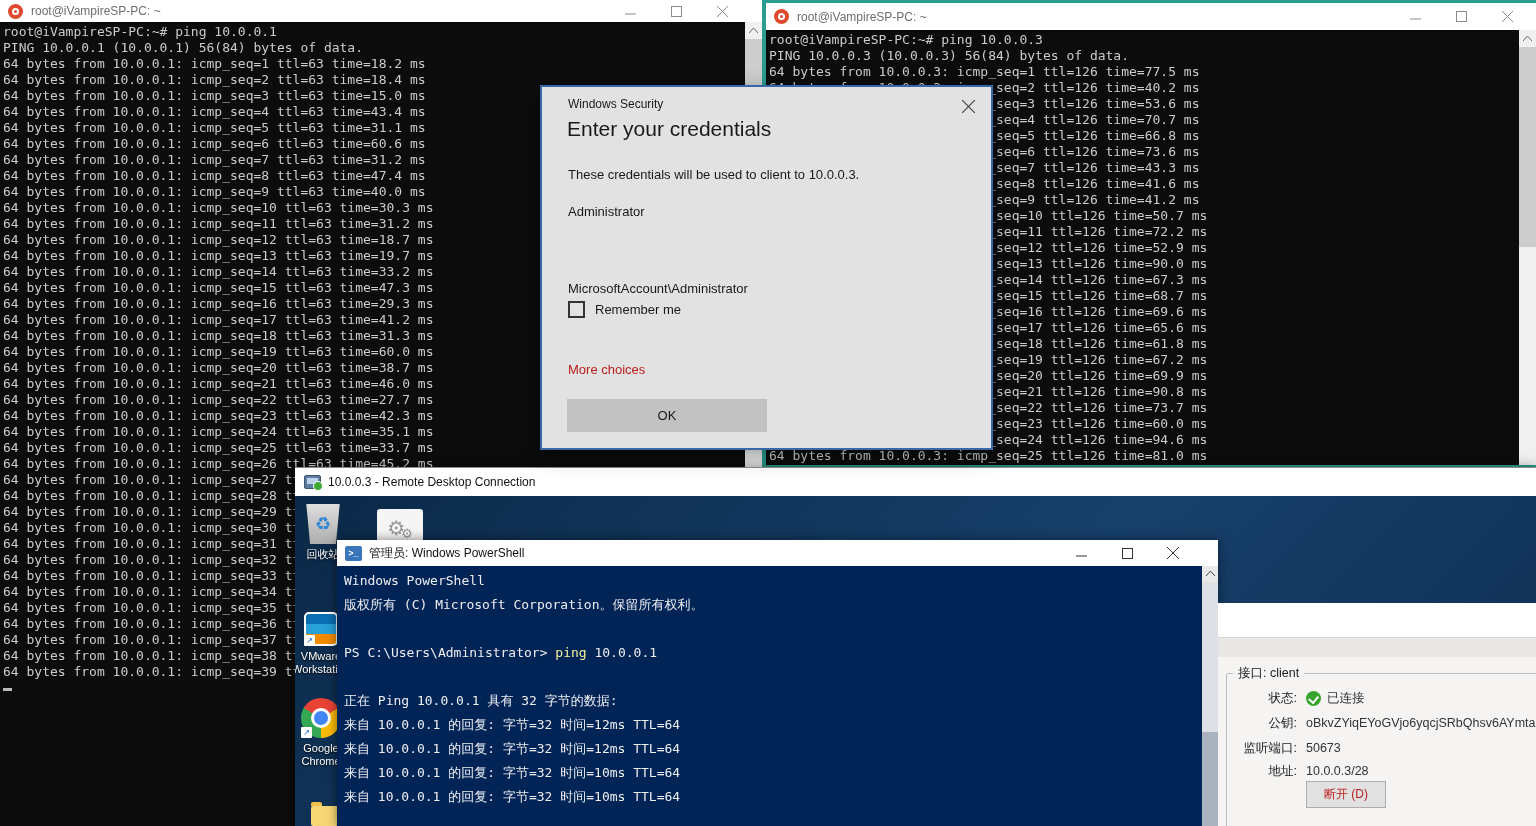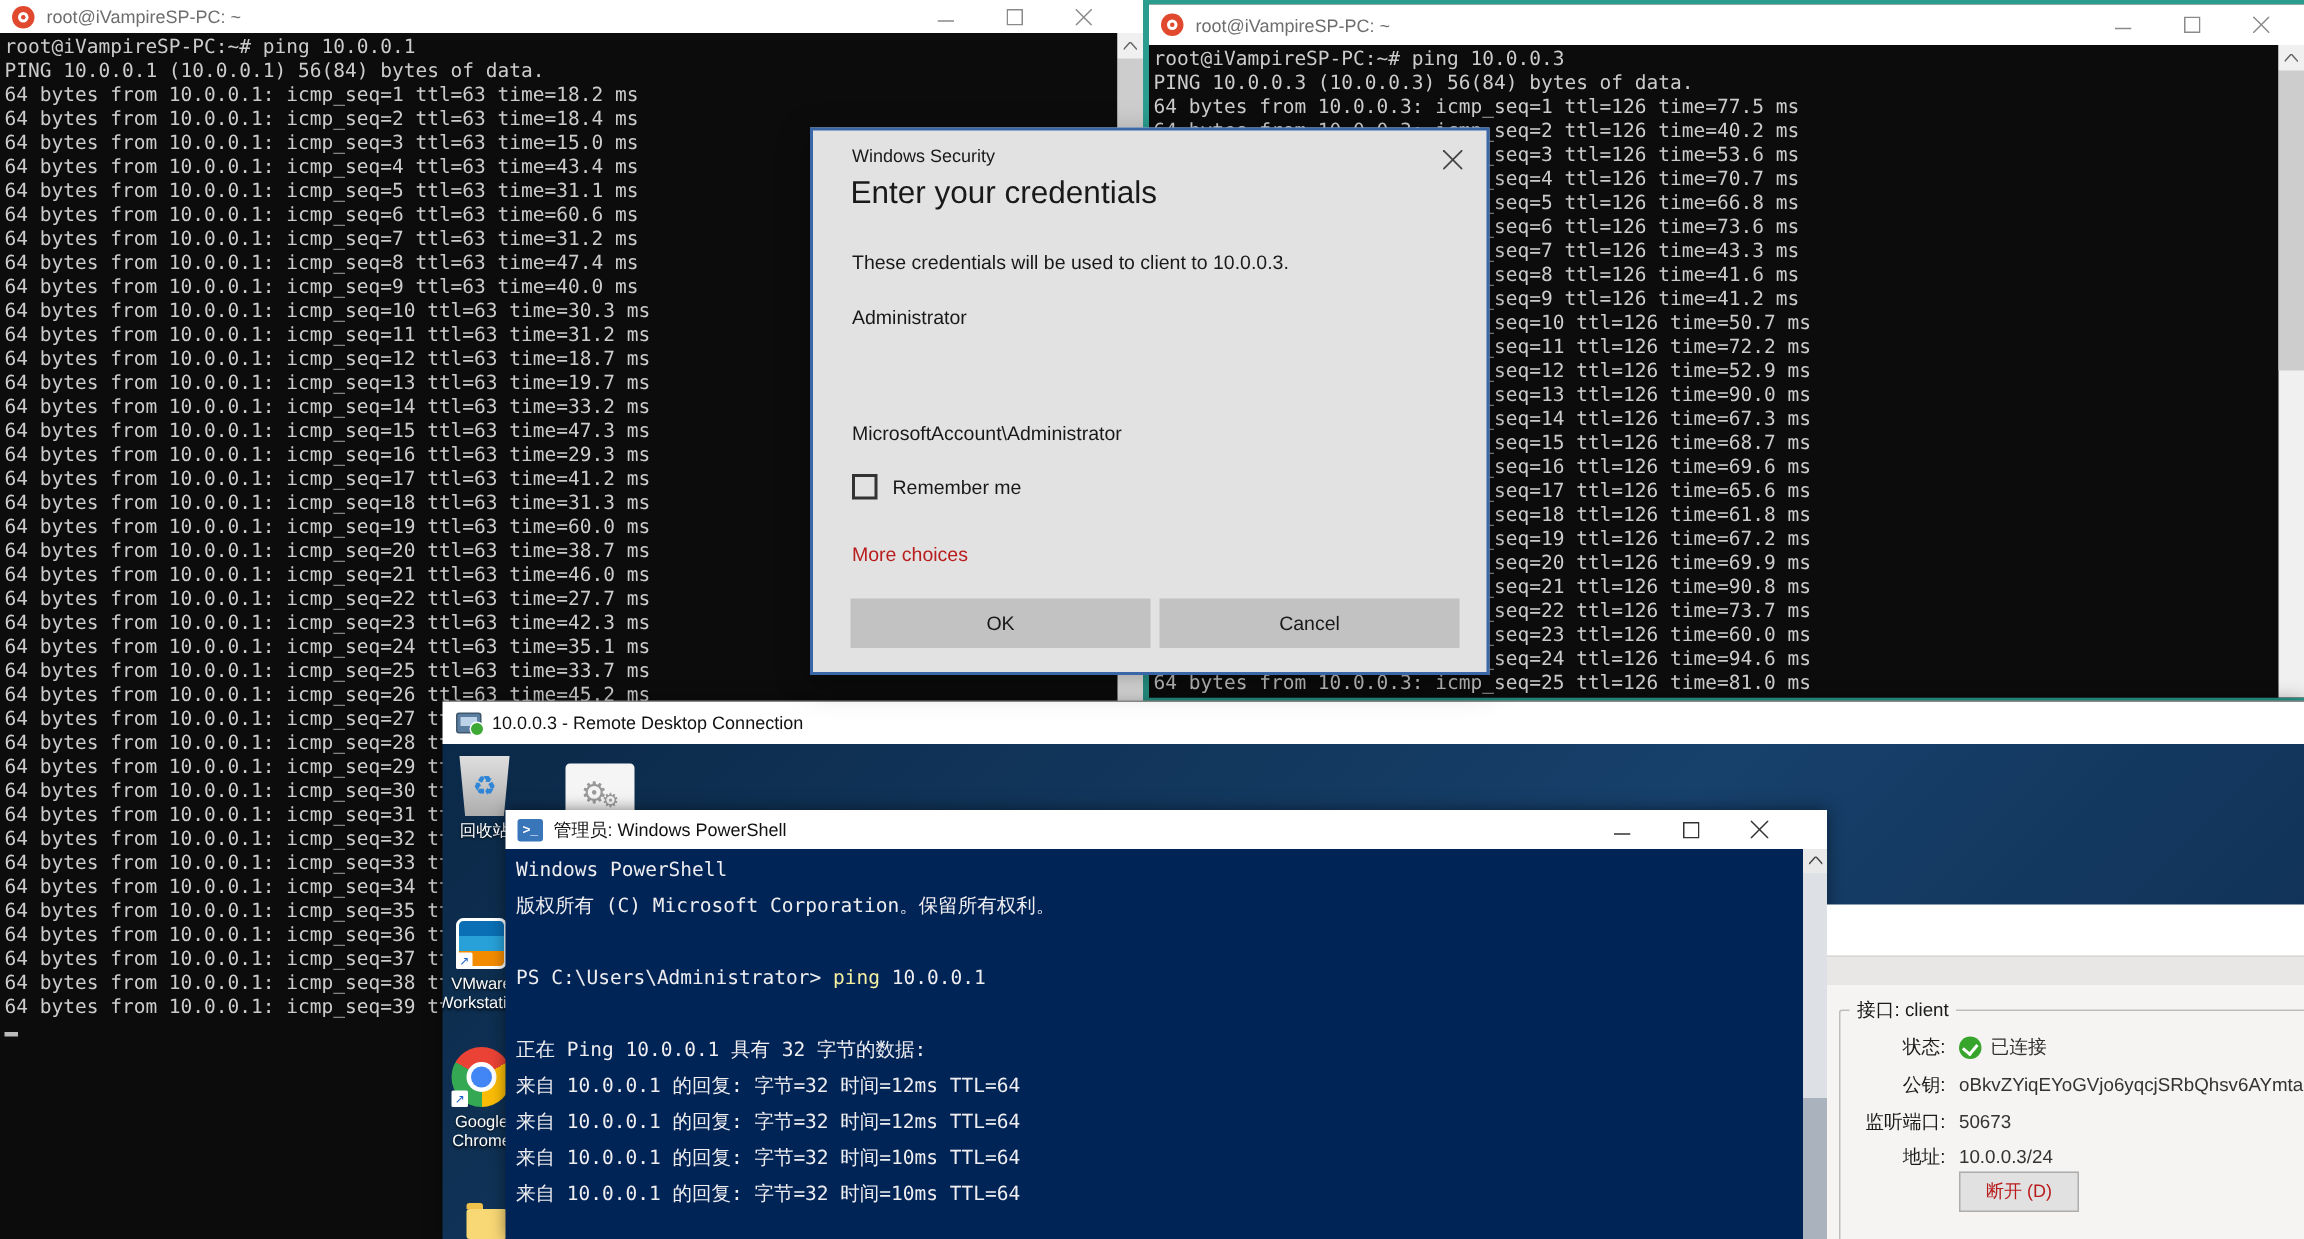--- a/index.html
+++ b/index.html
@@ -29,21 +29,21 @@
     border:2px solid #3a67a8; z-index:40; box-shadow:0 6px 20px rgba(0,0,0,.35); }
   .cred-header { position:absolute; left:26px; top:10px; font-size:12px; color:#191919; }
   .cred-close { position:absolute; right:12px; top:8px; width:22px; height:22px; display:flex; align-items:center; justify-content:center; }
   .cred-title { position:absolute; left:25px; top:30px; font-size:21px; color:#191919; }
   .cred-desc { position:absolute; left:26px; top:80px; font-size:13px; color:#191919; }
   .cred-user { position:absolute; left:26px; top:117px; font-size:13px; color:#191919; }
   .cred-input { position:absolute; left:25px; top:146px; width:296px; height:30px; background:#e9e9e9;
     border:1px solid #8f8f8f; font-size:13px; padding:0 9px; color:#222; font-family:"Liberation Sans", sans-serif; }
   .cred-input::placeholder { color:#767676; }
   .cred-account { position:absolute; left:26px; top:194px; font-size:13px; color:#191919; }
-  .cred-checkrow { position:absolute; left:26px; top:229px; display:flex; align-items:center; }
+  .cred-checkrow { position:absolute; left:26px; top:214px; display:flex; align-items:center; }
   .checkbox { width:17px; height:17px; border:2px solid #333; background:transparent; }
   .cred-checklabel { font-size:13px; color:#191919; margin-left:10px; }
   .cred-link { position:absolute; left:26px; top:275px; font-size:13px; color:#b91c1c; }
   .cred-buttons { position:absolute; left:25px; top:312px; display:flex; gap:6px; }
   .cred-btn { width:200px; height:33px; background:#c2c2c2; border:none; font-size:13px; color:#191919;
     display:flex; align-items:center; justify-content:center; font-family:"Liberation Sans", sans-serif; }
 
   
   .rdp { left:295px; top:467px; width:1241px; height:359px; z-index:20; box-shadow:0 0 12px rgba(0,0,0,.4); border-top:1px solid #8a8a8a; }
   .rdp-titlebar { position:absolute; left:0; top:0; right:0; height:28px; background:#ffffff; display:flex; align-items:center; }
@@ -348,21 +348,21 @@
         <span class="wg-value">oBkvZYiqEYoGVjo6yqcjSRbQhsv6AYmta+nBy</span>
       </div>
 
       <div class="wg-row" style="top:64px;">
         <span class="wg-label">监听端口:</span>
         <span class="wg-value">50673</span>
       </div>
 
       <div class="wg-row" style="top:87px;">
         <span class="wg-label">地址:</span>
-        <span class="wg-value">10.0.0.3/24</span>
+        <span class="wg-value">10.0.0.3/28</span>
       </div>
 
       <button class="wg-disconnect" style="top:107px;">断开 (D)</button>
     </div>
   </div>
 </section>
 
 <section class="window cred-dialog">
   <span class="cred-header">Windows Security</span>
   <span class="cred-close">
@@ -375,15 +375,14 @@
   <div class="cred-desc">These credentials will be used to client to 10.0.0.3.</div>
   <div class="cred-user">Administrator</div>
   <div class="cred-account">MicrosoftAccount\Administrator</div>
   <div class="cred-checkrow">
     <span class="checkbox"></span>
     <span class="cred-checklabel">Remember me</span>
   </div>
   <div class="cred-link">More choices</div>
   <div class="cred-buttons">
     <button class="cred-btn">OK</button>
-    <button class="cred-btn">Cancel</button>
   </div>
 </section>
 
 </body></html>

